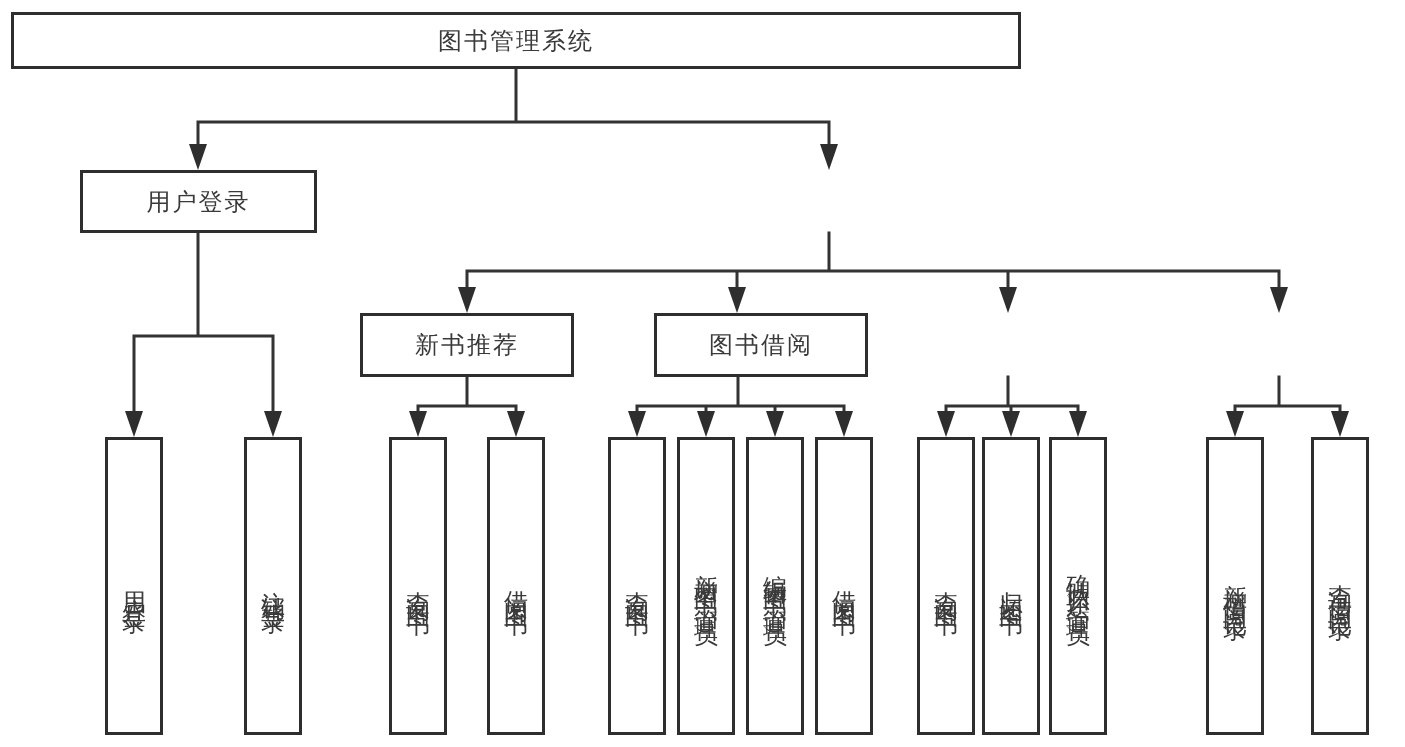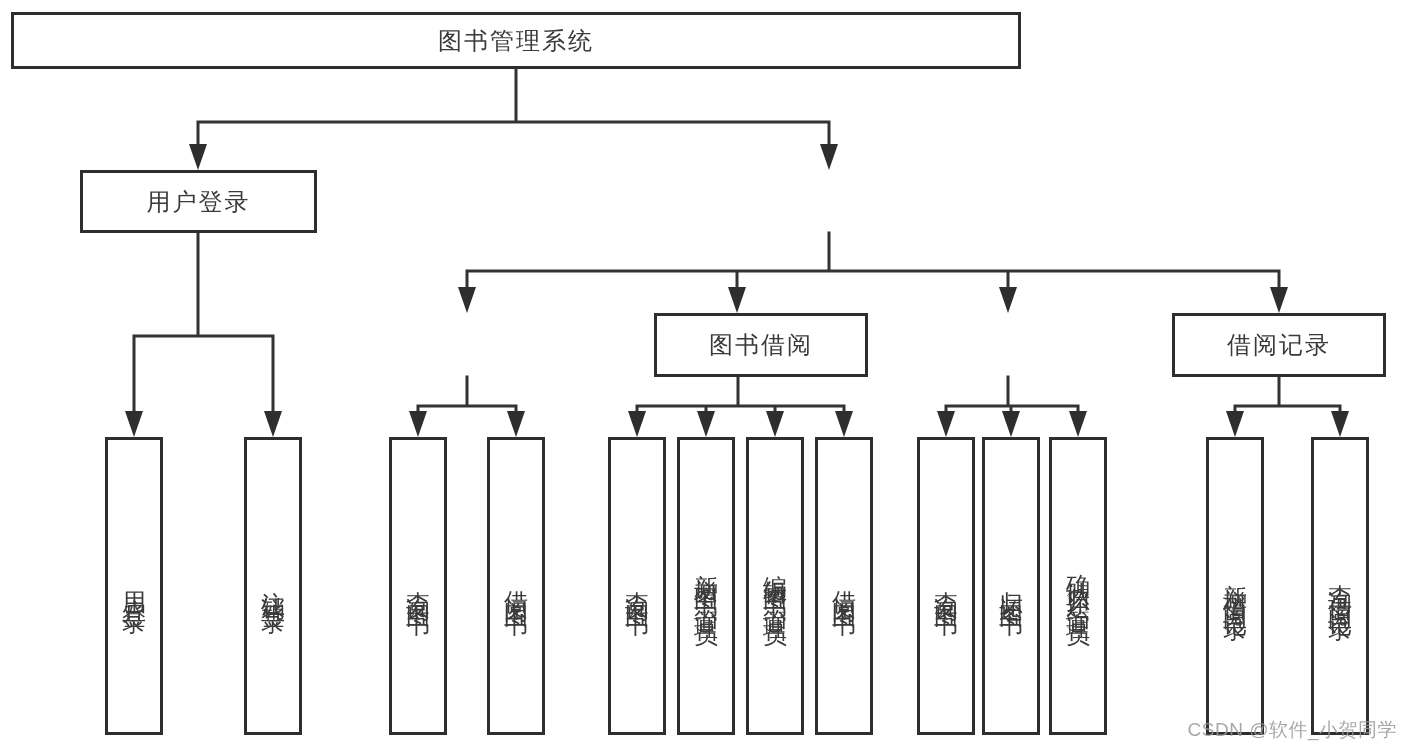--- a/index.html
+++ b/index.html
@@ -95,25 +95,25 @@
   </svg>
 
   <div class="box root">
     <span class="hlabel">图书管理系统</span>
   </div>
 
   <div class="box l2" style="left:80px">
     <span class="hlabel">用户登录</span>
   </div>
 
+  <div class="box l3" style="left:360px">
+    <span class="hlabel">新书推荐</span>
+  </div>
   <div class="box l3" style="left:654px">
     <span class="hlabel">图书借阅</span>
-  </div>
-  <div class="box l3" style="left:1172px">
-    <span class="hlabel">借阅记录</span>
   </div>
 
   <div class="box leaf" style="left:105px">
     <span class="vtext">用户登录</span>
   </div>
   <div class="box leaf" style="left:244px">
     <span class="vtext">注销登录</span>
   </div>
   <div class="box leaf" style="left:389px">
     <span class="vtext">查询图书</span>
@@ -142,15 +142,14 @@
   <div class="box leaf" style="left:1049px">
     <span class="vtext">确认归还（管理员）</span>
   </div>
   <div class="box leaf" style="left:1206px">
     <span class="vtext">新增借阅记录</span>
   </div>
   <div class="box leaf" style="left:1311px">
     <span class="vtext">查询借阅记录</span>
   </div>
 
-  <div class="watermark">CSDN @软件_小贺同学</div>
 
 </div>
 
 </body></html>

